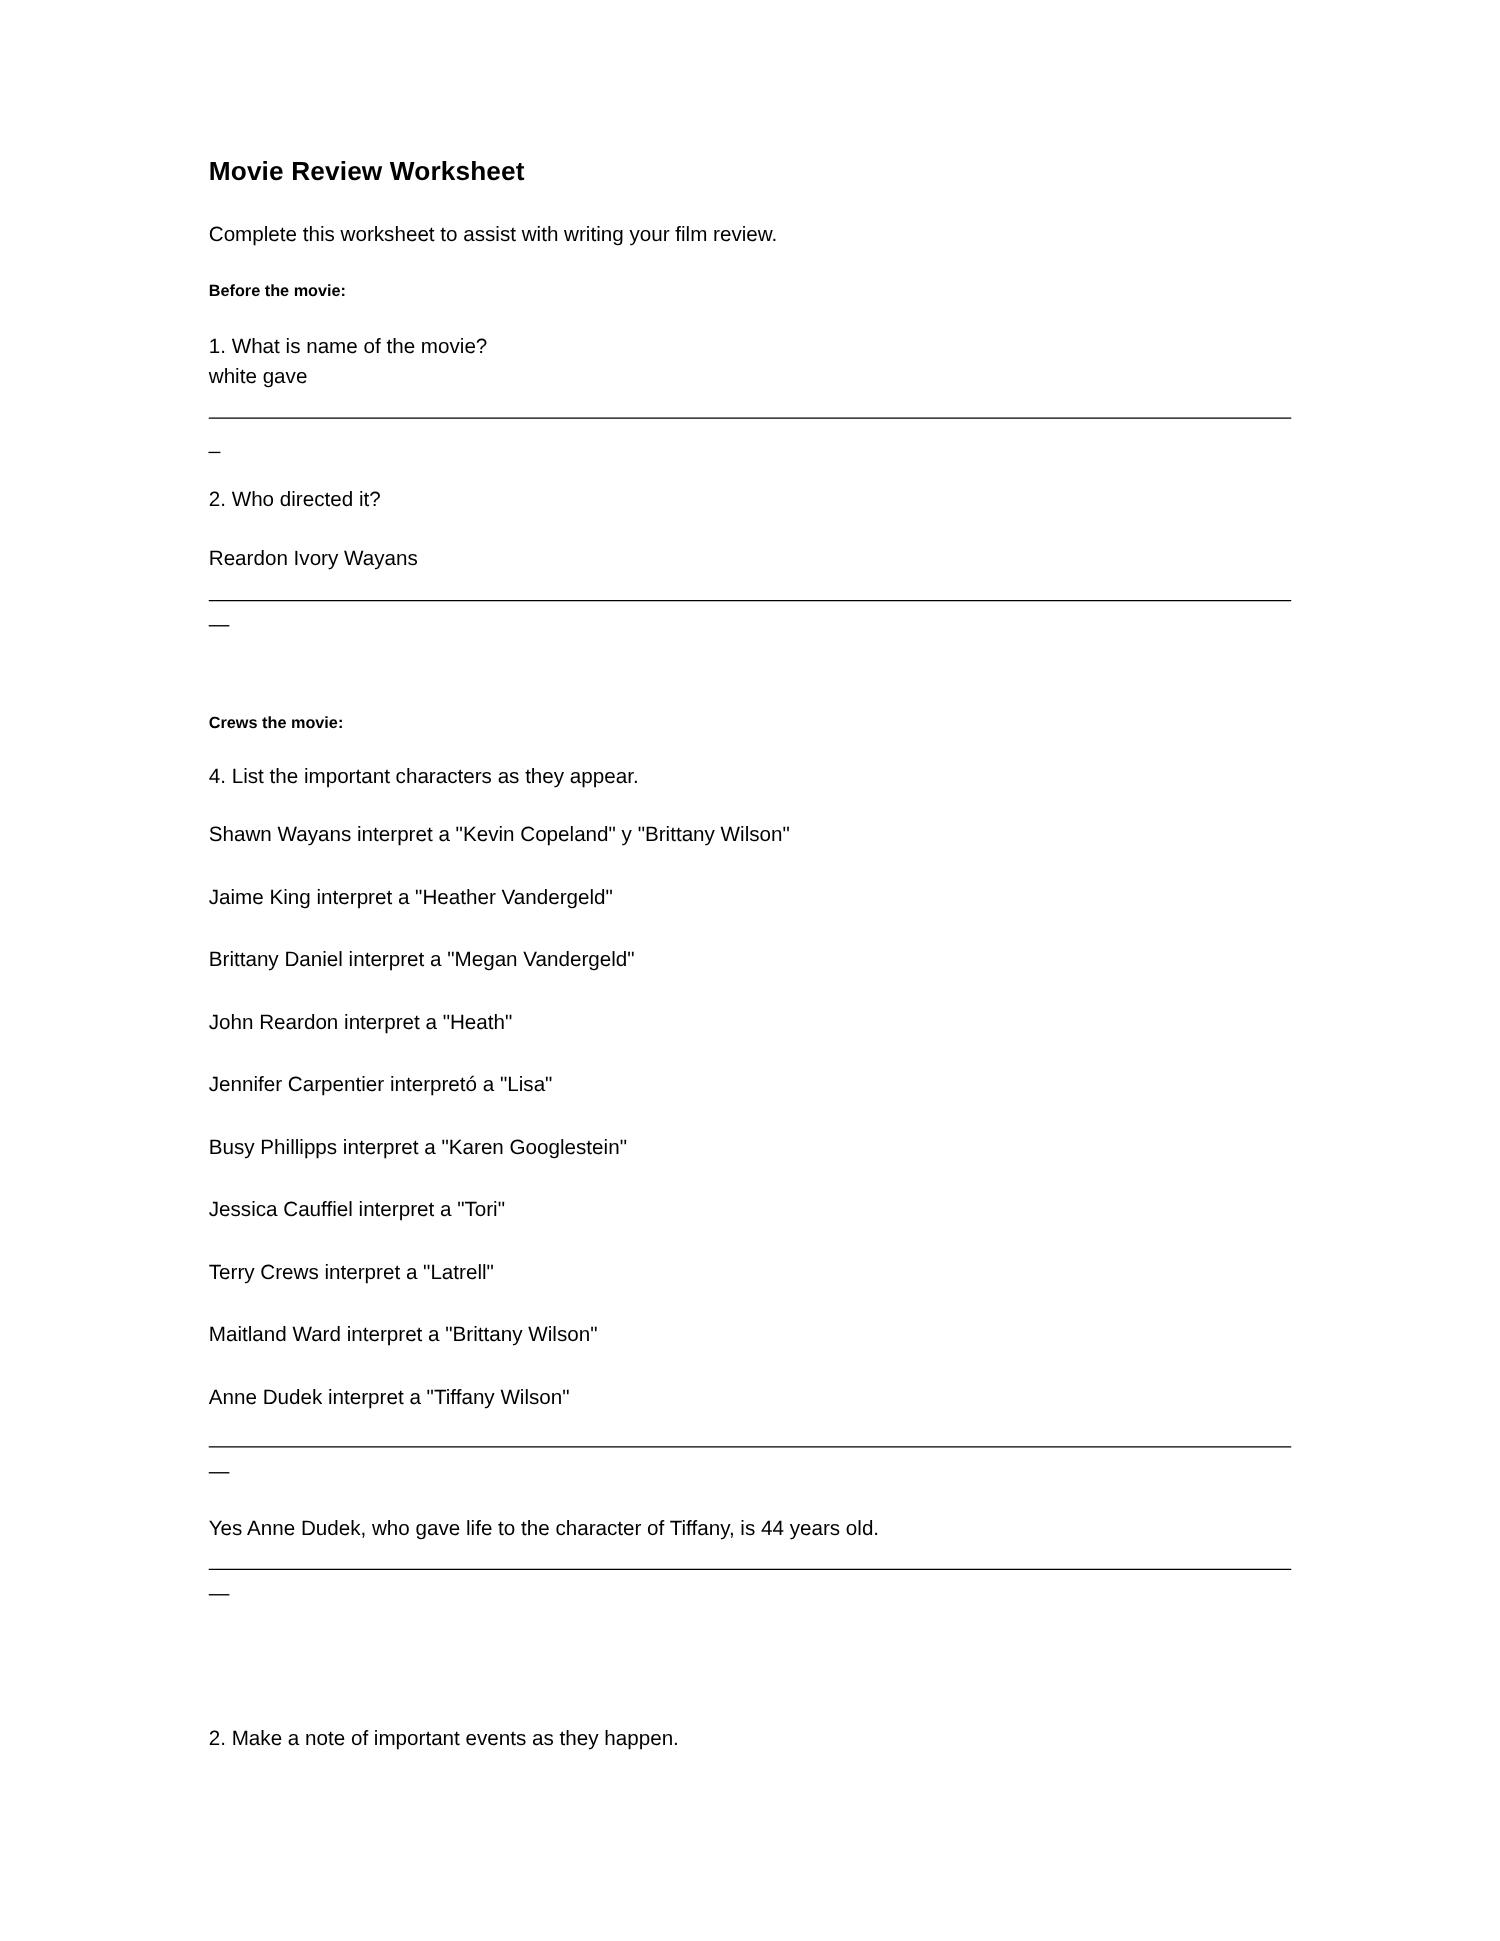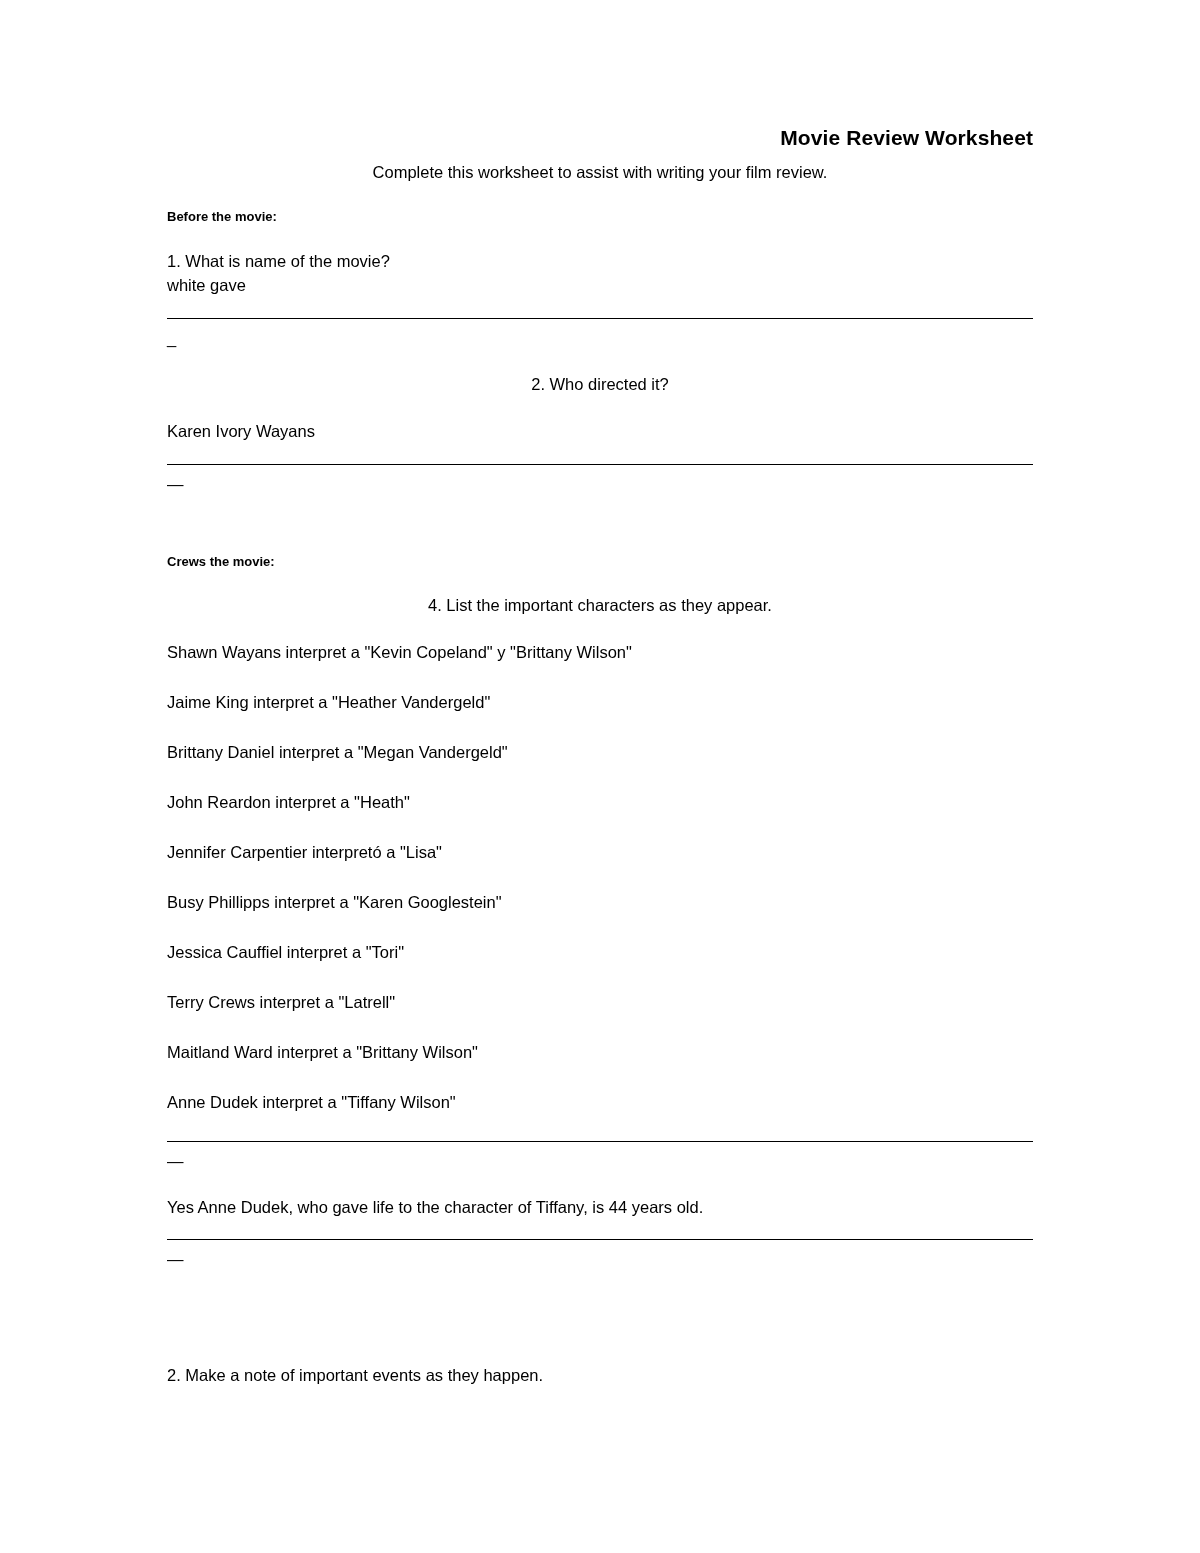--- a/index.html
+++ b/index.html
@@ -23,35 +23,34 @@
     height: 1553px;
     background: #ffffff;
   }
   .content {
     position: absolute;
     left: 167px;
     top: 124px;
     width: 866px;
   }
   .doc-title {
-    text-align: right;
+    text-align: left;
     font-size: 21px;
     font-weight: bold;
     letter-spacing: 0.1px;
-    margin: 0 0 10px 0;
+    margin: 0 0 26px 0;
     line-height: 1.3;
   }
   p {
     margin: 0;
     font-size: 16.5px;
     line-height: 1.45;
   }
   .para {
     margin-bottom: 23px;
-    text-align: center;
   }
   .section-heading {
     font-weight: bold;
     font-size: 13px;
     margin-bottom: 23px;
   }
   .tight {
     margin-bottom: 0;
   }
   .answer-line {
@@ -92,21 +91,21 @@
     <p class="para">Complete this worksheet to assist with writing your film review.</p>
 
     <p class="section-heading">Before the movie:</p>
 
     <p class="tight">1. What is name of the movie?</p>
     <p class="answer-line">white gave</p>
     <hr class="rule">
     <p class="dash">_</p>
 
     <p class="para">2. Who directed it?</p>
-    <p class="answer-line">Karen Ivory Wayans</p>
+    <p class="answer-line">Reardon Ivory Wayans</p>
     <hr class="rule">
     <p class="dash">—</p>
 
     <div class="gap-lg"></div>
 
     <p class="section-heading">Crews the movie:</p>
 
     <p class="para">4. List the important characters as they appear.</p>
 
     <p class="char-line">Shawn Wayans interpret a "Kevin Copeland" y "Brittany Wilson"</p>

